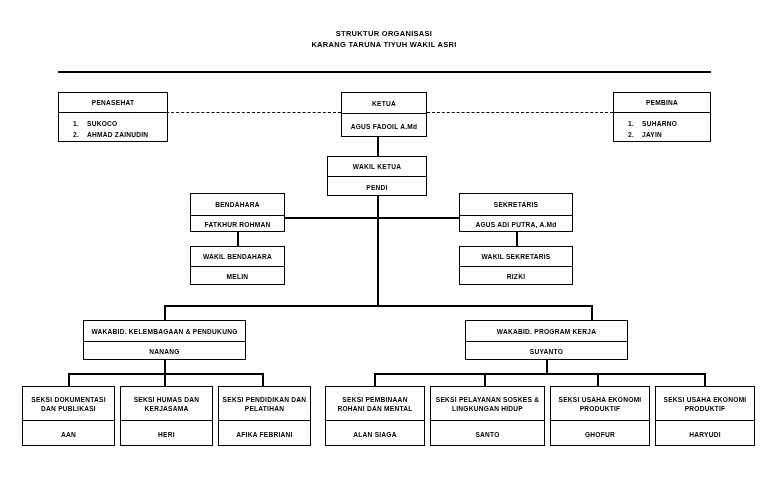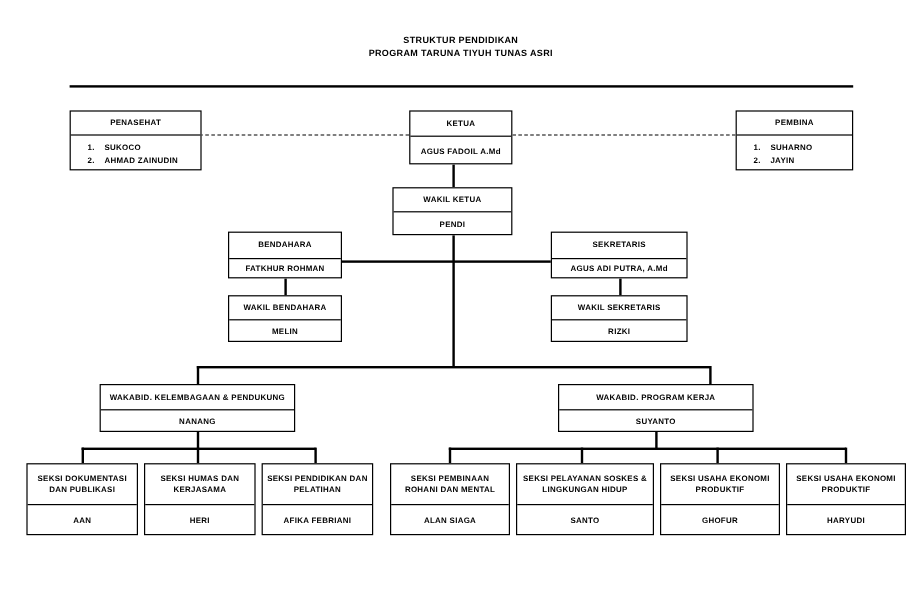--- a/index.html
+++ b/index.html
@@ -116,22 +116,22 @@
     border-top: 1.6px dashed #000;
     z-index: 1;
   }
 </style>
 </head>
 <body>
 
 <div id="page">
 
   <div class="title-block">
-    <div class="title-line1">STRUKTUR PENDIDIKAN</div>
-    <div class="title-line2">PROGRAM TARUNA TIYUH TUNAS ASRI</div>
+    <div class="title-line1">STRUKTUR ORGANISASI</div>
+    <div class="title-line2">KARANG TARUNA TIYUH WAKIL ASRI</div>
   </div>
   <div class="header-rule"></div>
 
   <div class="dashed" style="left:166px; top:112px; width:175px;"></div>
 
   <div class="dashed" style="left:427px; top:112px; width:186px;"></div>
 
   <div class="conn conn-v" style="left:377px; top:137px; height:19px;"></div>
 
   <div class="conn conn-v" style="left:377px; top:196px; height:110px;"></div>

